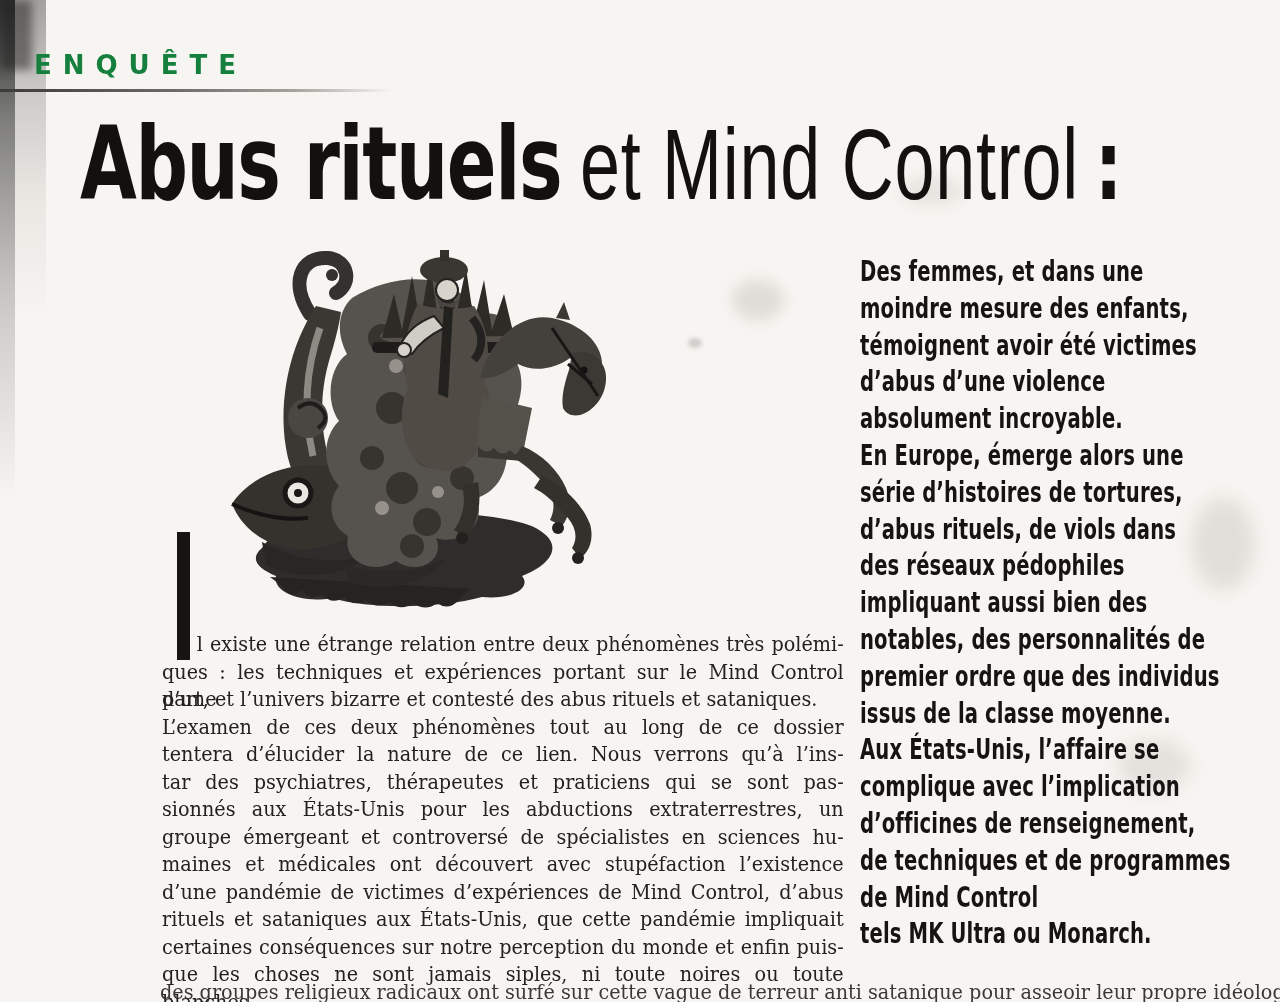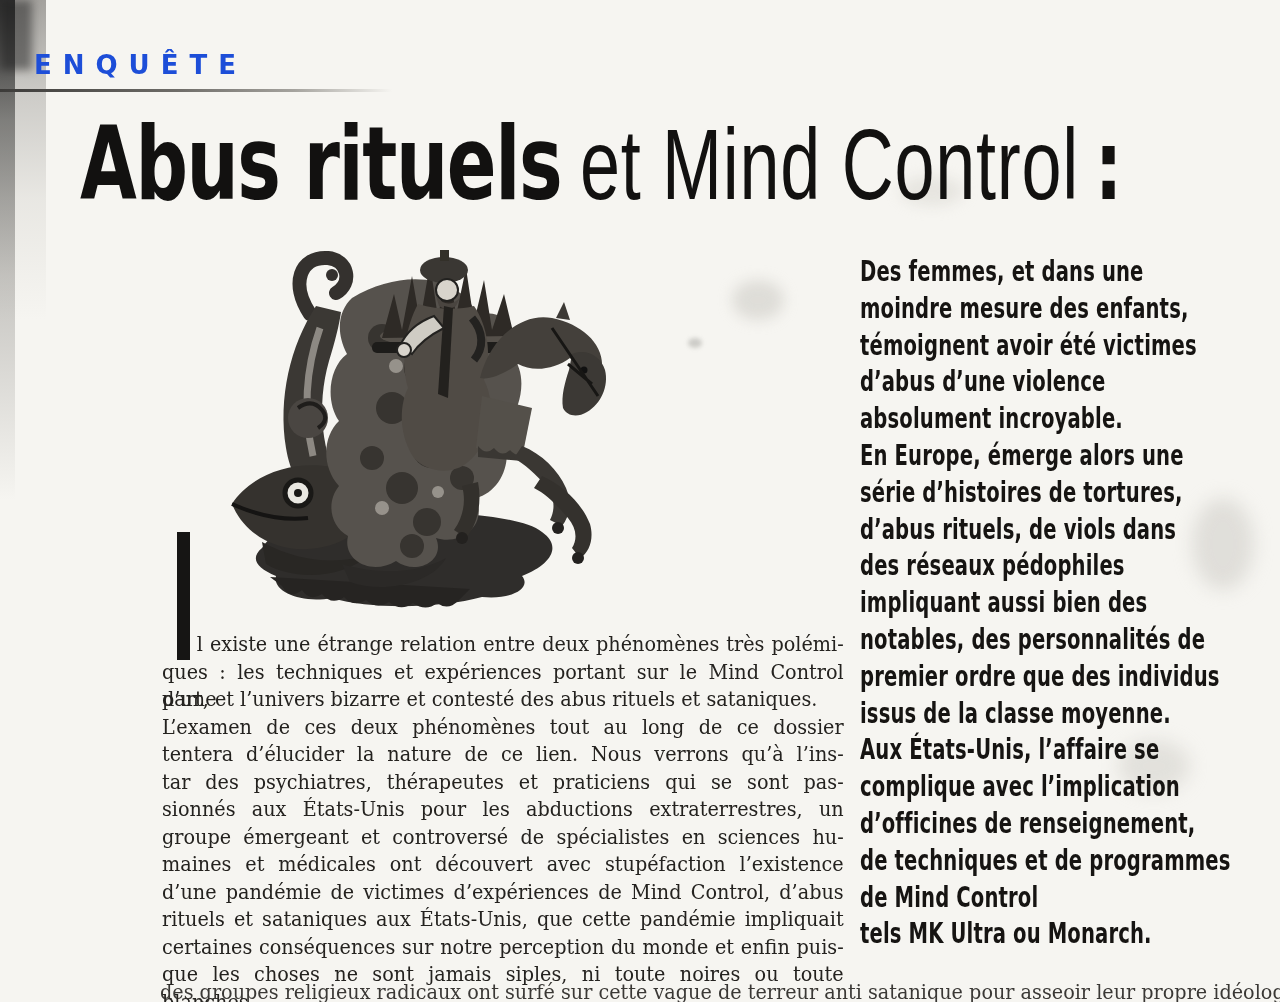--- a/index.html
+++ b/index.html
@@ -16,21 +16,21 @@
   .gutter-corner{position:absolute;left:0;top:0;width:32px;height:70px;background:rgba(30,30,30,.5);filter:blur(4px);}
   .smudge{position:absolute;border-radius:50%;}
   .s1{left:688px;top:338px;width:14px;height:10px;background:rgba(140,140,135,.38);filter:blur(2px);}
   .s2{left:732px;top:280px;width:52px;height:40px;background:rgba(200,198,192,.5);filter:blur(7px);}
   .s3{left:1192px;top:498px;width:62px;height:92px;background:rgba(206,204,198,.55);filter:blur(9px);}
   .s4{left:1118px;top:740px;width:72px;height:52px;background:rgba(208,206,200,.5);filter:blur(9px);}
   .s5{left:900px;top:176px;width:64px;height:30px;background:rgba(212,210,204,.45);filter:blur(7px);}
 
   
   .kicker{position:absolute;left:34px;top:50px;font-size:26px;font-weight:800;
-    letter-spacing:11px;color:#1d4ed8;}
+    letter-spacing:11px;color:#15803d;}
   .kicker-rule{position:absolute;left:0;top:89px;width:392px;height:3px;
     background:linear-gradient(90deg,#3c3b39,#6e6c68 45%,#a5a39e 75%,rgba(165,163,158,0));}
 
   
   .title{position:absolute;left:80px;top:110px;white-space:nowrap;
     transform:scaleX(.72);transform-origin:0 0;color:#121110;line-height:1.05;}
   .title .b{font-family:"DejaVu Sans",sans-serif;font-weight:800;font-size:102px;letter-spacing:-2px;}
   .title .l{font-family:"Liberation Sans",sans-serif;font-weight:400;font-size:100px;margin-left:26px;letter-spacing:1px;}
   .title .c{font-family:"DejaVu Sans",sans-serif;font-weight:800;font-size:96px;margin-left:22px;}
 

